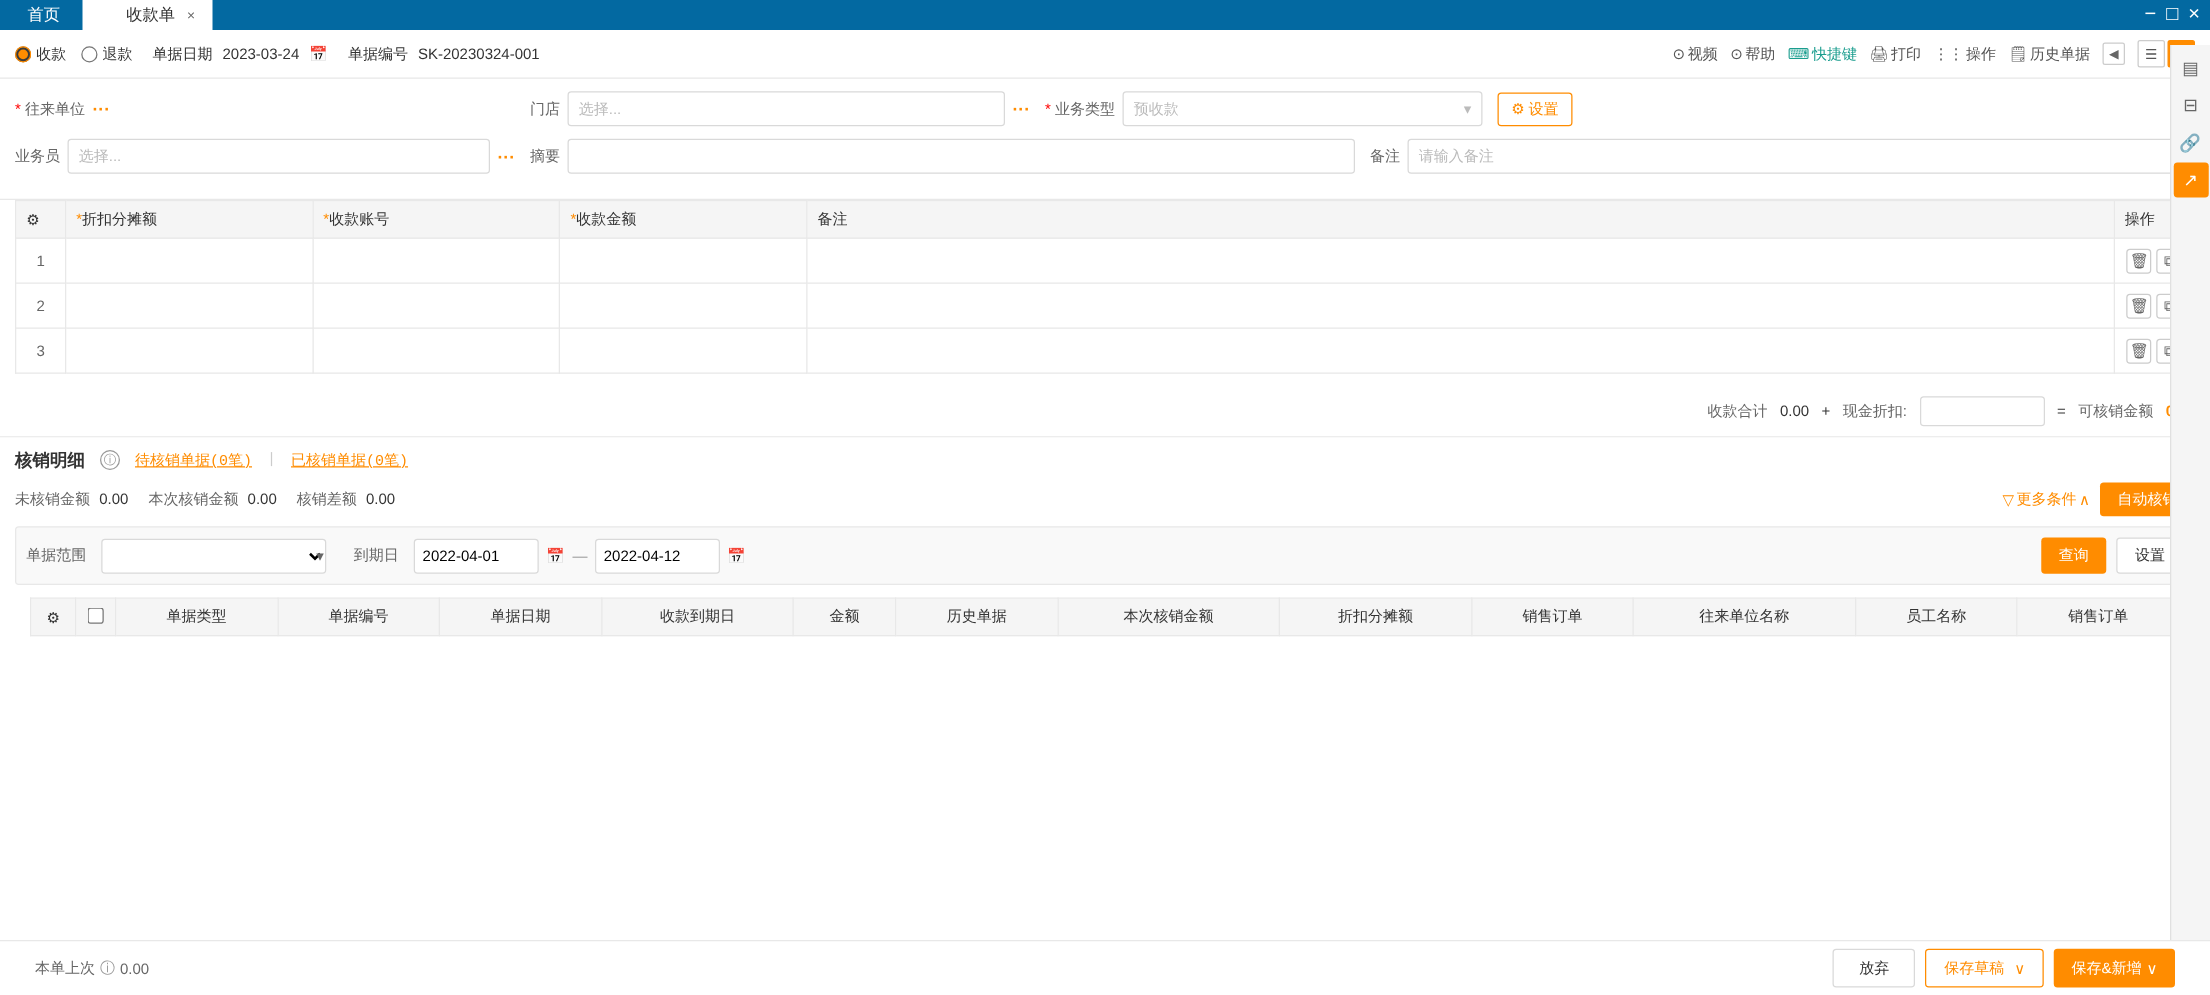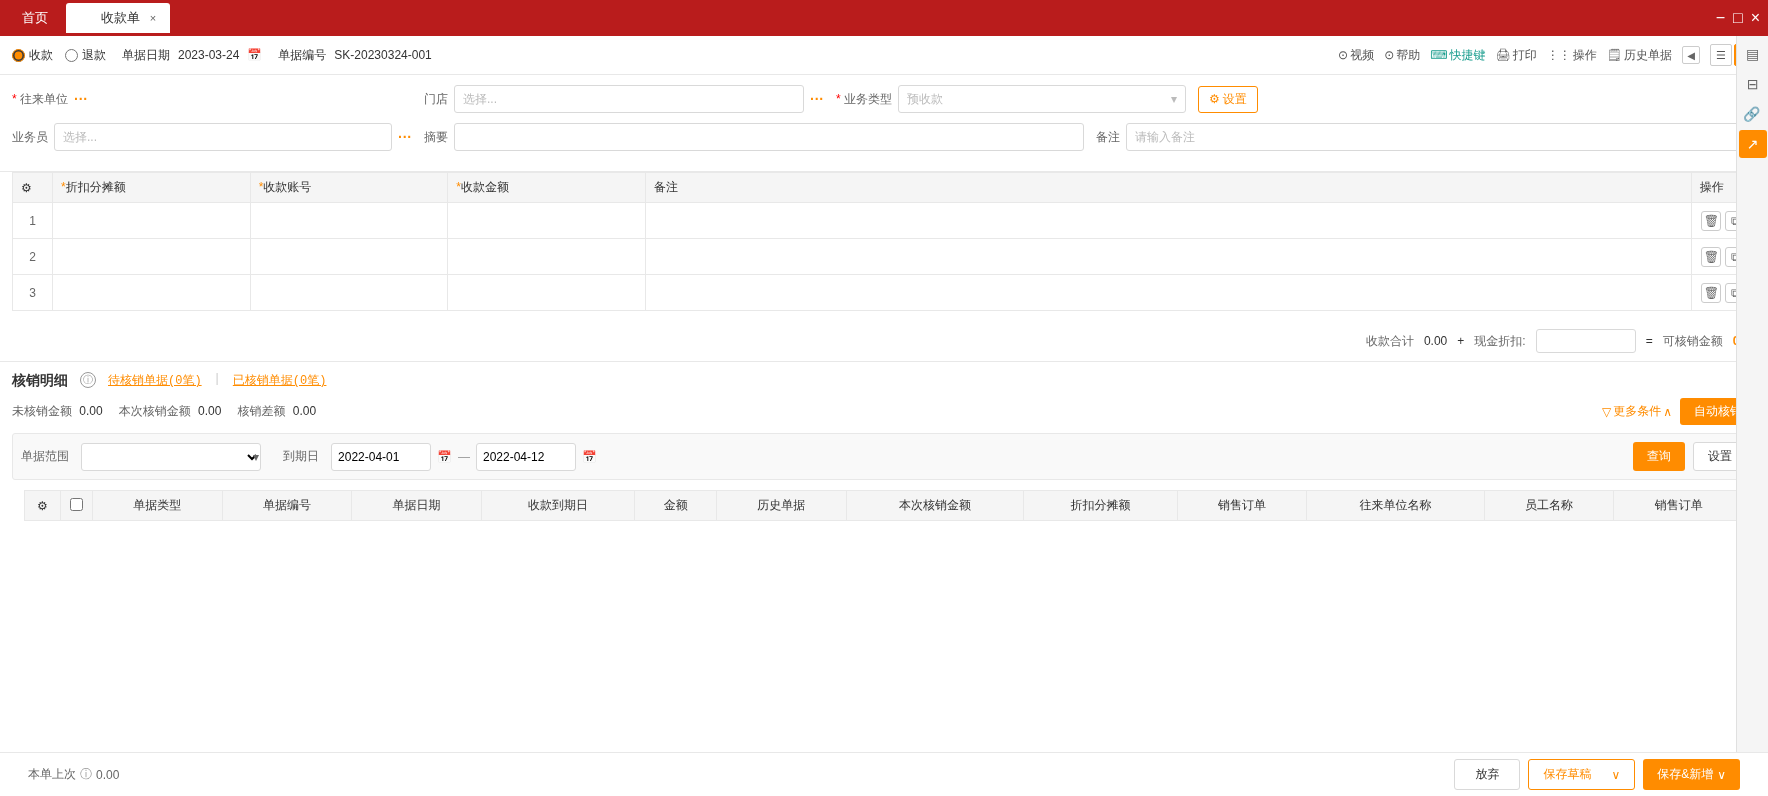--- a/index.html
+++ b/index.html
@@ -2,22 +2,22 @@
 <html><head>
   <meta charset="utf-8">
   <style>
     * { box-sizing: border-box; margin: 0; padding: 0; }
     body { font-family: 'Microsoft YaHei', sans-serif; font-size: 12px; background: #f0f0f0; color: #333; height: 796px; overflow: hidden; }
 
     
     .tab-bar {
       display: flex;
       align-items: center;
-      background: #b91c1c;
-      height: 36px;
+      background: #0369a1;
+      height: 24px;
       padding: 0 8px;
       justify-content: space-between;
     }
     .tab-bar-left { display: flex; align-items: center; gap: 4px; }
     .tab-item {
       padding: 6px 14px;
       color: #fff;
       cursor: pointer;
       font-size: 13px;
       border-radius: 3px 3px 0 0;
@@ -341,21 +341,21 @@
       font-size: 12px;
     }
     .btn-save-draft {
       background: #fff;
       border: 1px solid #ff8c00;
       color: #ff8c00;
       padding: 6px 14px;
       border-radius: 3px;
       cursor: pointer;
       font-size: 12px;
-      display: flex; align-items: center; gap: 20px;
+      display: flex; align-items: center; gap: 8px;
     }
     .btn-save-new {
       background: #ff8c00;
       border: none;
       color: #fff;
       padding: 6px 14px;
       border-radius: 3px;
       cursor: pointer;
       font-size: 12px;
       display: flex; align-items: center; gap: 4px;

